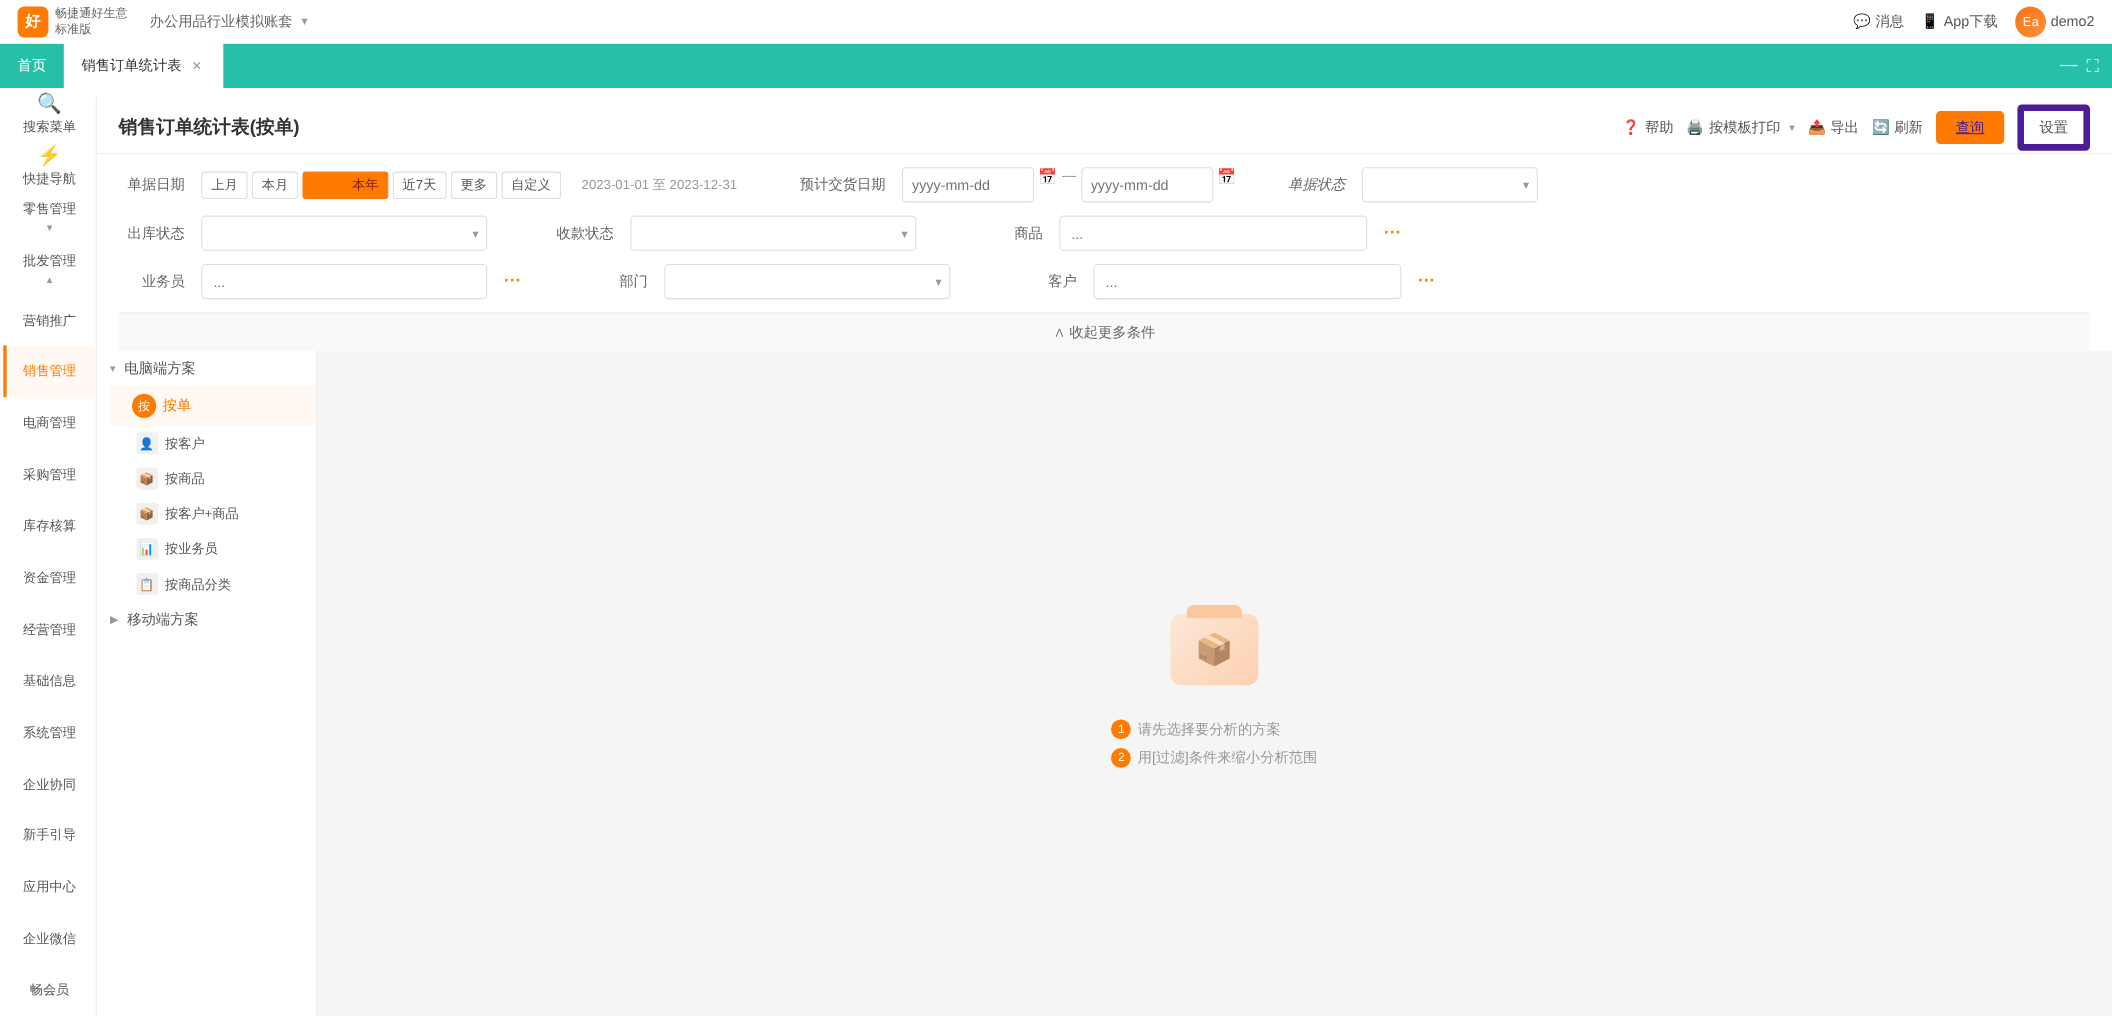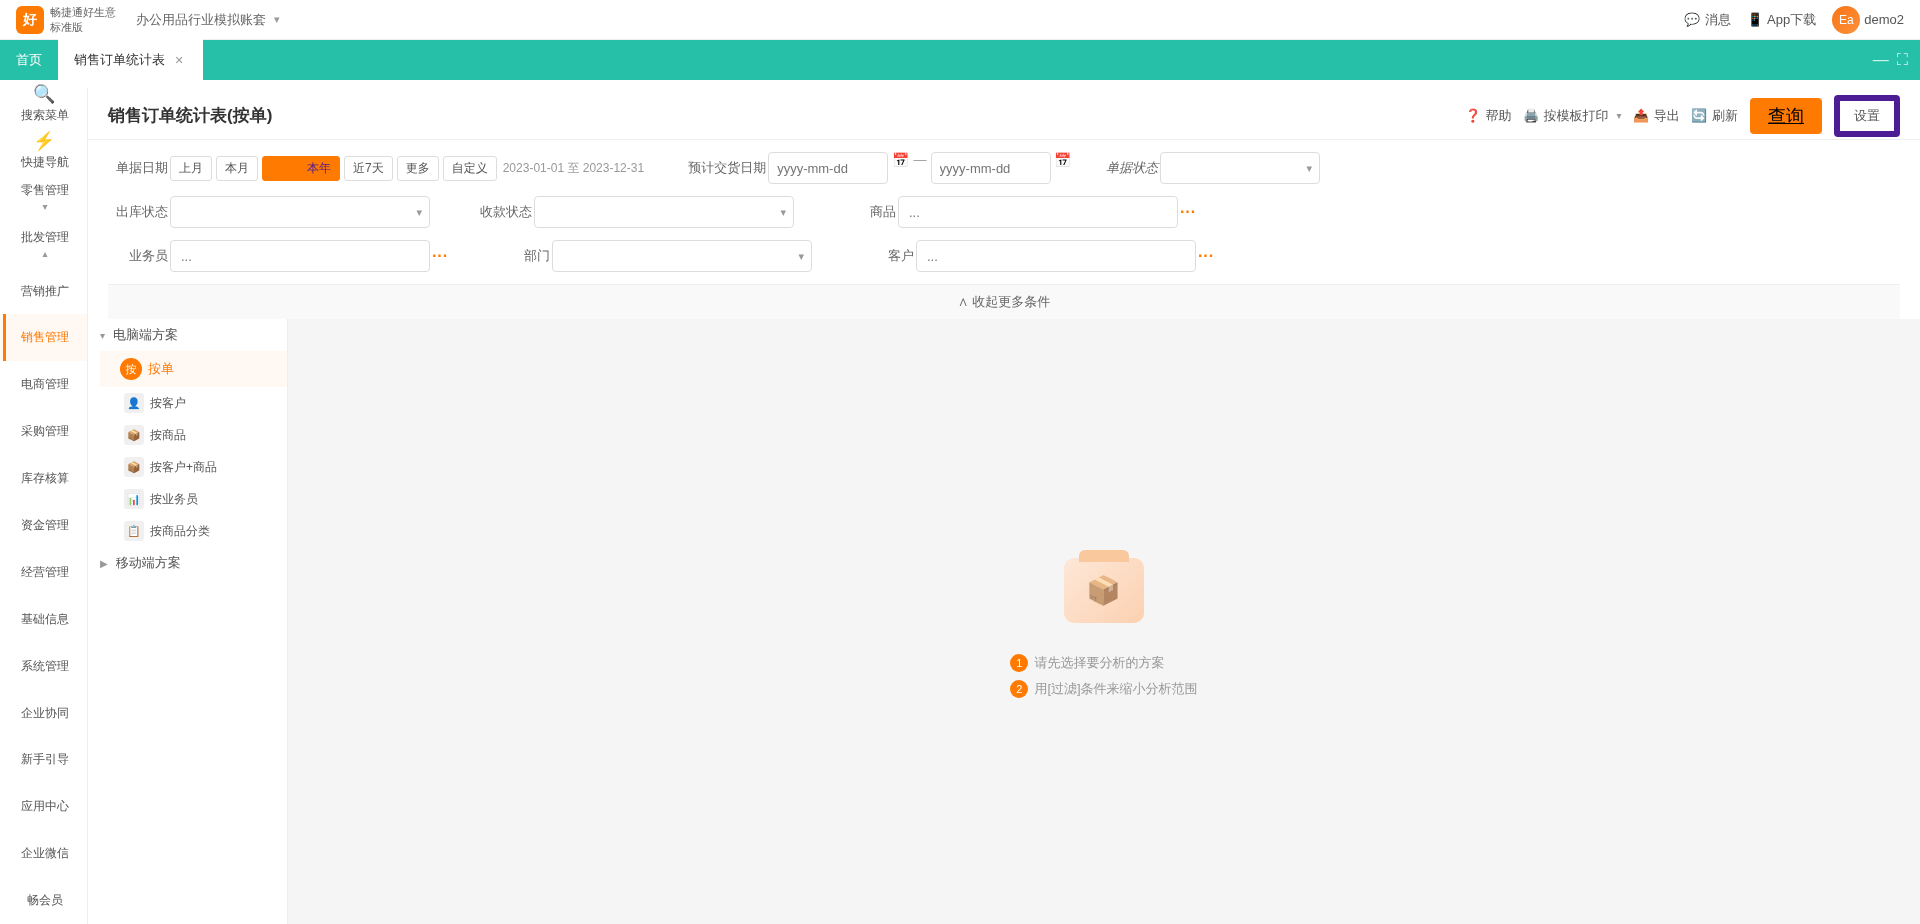--- a/index.html
+++ b/index.html
@@ -39,35 +39,35 @@
     .sidebar-item-icon { font-size: 18px; }
 
     
     .content-area { flex: 1; display: flex; flex-direction: column; overflow: hidden; background: #f5f5f5; }
 
     
     .page-header { background: #fff; padding: 12px 20px 0; border-bottom: 1px solid #eee; flex-shrink: 0; display: flex; align-items: center; justify-content: space-between; height: 60px; }
     .page-title { font-size: 17px; font-weight: bold; color: #333; }
     .page-header-actions { display: flex; align-items: center; gap: 12px; }
     .header-action-btn { display: flex; align-items: center; gap: 4px; color: #555; cursor: pointer; font-size: 13px; }
-    .btn-primary { background: #ff7a00; color: #000000; border: none; padding: 6px 18px; border-radius: 4px; cursor: pointer; font-size: 18px; text-decoration: underline; }
+    .btn-primary { background: #ff7a00; color: #4c1d95; border: none; padding: 6px 18px; border-radius: 4px; cursor: pointer; font-size: 13px; text-decoration: underline; }
     .btn-default { background: white; color: #555; border: 6px solid #4c1d95; padding: 6px 14px; border-radius: 4px; cursor: pointer; font-size: 13px; }
-    .filter-row { display: flex; align-items: center; gap: 2px; margin-bottom: 12px; flex-wrap: wrap; }
+    .filter-row { display: flex; align-items: center; gap: 15px; margin-bottom: 12px; flex-wrap: wrap; }
     .filter-label { font-size: 13px; color: #666; white-space: nowrap; min-width: 60px; text-align: right; }
     .filter-input { height: 32px; border: 1px solid #ddd; border-radius: 4px; padding: 0 10px; font-size: 13px; outline: none; color: #999; background: white; }
     .date-range { display: flex; align-items: flex-start; gap: 4px; }
     .date-input { width: 120px; height: 32px; border: 1px solid #ddd; border-radius: 4px; padding: 0 8px; font-size: 13px; outline: none; color: #999; }
     .date-sep { color: #999; }
     .date-icon { color: #ff7a00; cursor: pointer; font-size: 14px; }
     .filter-select { height: 32px; border: 1px solid #ddd; border-radius: 4px; padding: 0 28px 0 10px; font-size: 13px; outline: none; background: white; appearance: none; color: #999; min-width: 120px; }
     .select-wrapper { position: relative; display: inline-flex; align-items: center; }
     .select-arrow { position: absolute; right: 8px; pointer-events: none; color: #999; font-size: 11px; }
     .date-shortcut { display: flex; align-items: center; gap: 4px; }
     .date-btn { padding: 3px 8px; border-radius: 3px; border: 1px solid #ddd; background: white; font-size: 12px; cursor: pointer; color: #555; }
-    .date-btn.active { background: #ff7a00; color: #4c1d95; border-color: #ff7a00; padding-left: 44px; }
+    .date-btn.active { background: #ff7a00; color: #7f1d1d; border-color: #ff7a00; padding-left: 44px; }
     .date-range-text { font-size: 12px; color: #999; margin-left: 4px; }
     .ellipsis-btn { color: #ff7a00; cursor: pointer; font-size: 16px; font-weight: bold; }
     .collapse-bar { text-align: center; padding: 8px; background: #f9f9f9; border-top: 1px solid #eee; cursor: pointer; color: #666; font-size: 13px; }
 
     
     .inner-layout { display: flex; flex: 1; overflow: hidden; }
     .left-panel { width: 200px; background: #fff; border-right: 1px solid #eee; flex-shrink: 0; overflow-y: auto; }
     .left-panel-header { display: flex; align-items: center; justify-content: space-between; padding: 10px 12px; border-bottom: 1px solid #eee; }
     .left-panel-title { font-size: 13px; color: #555; }
     .left-panel-actions { display: flex; align-items: center; gap: 6px; }

